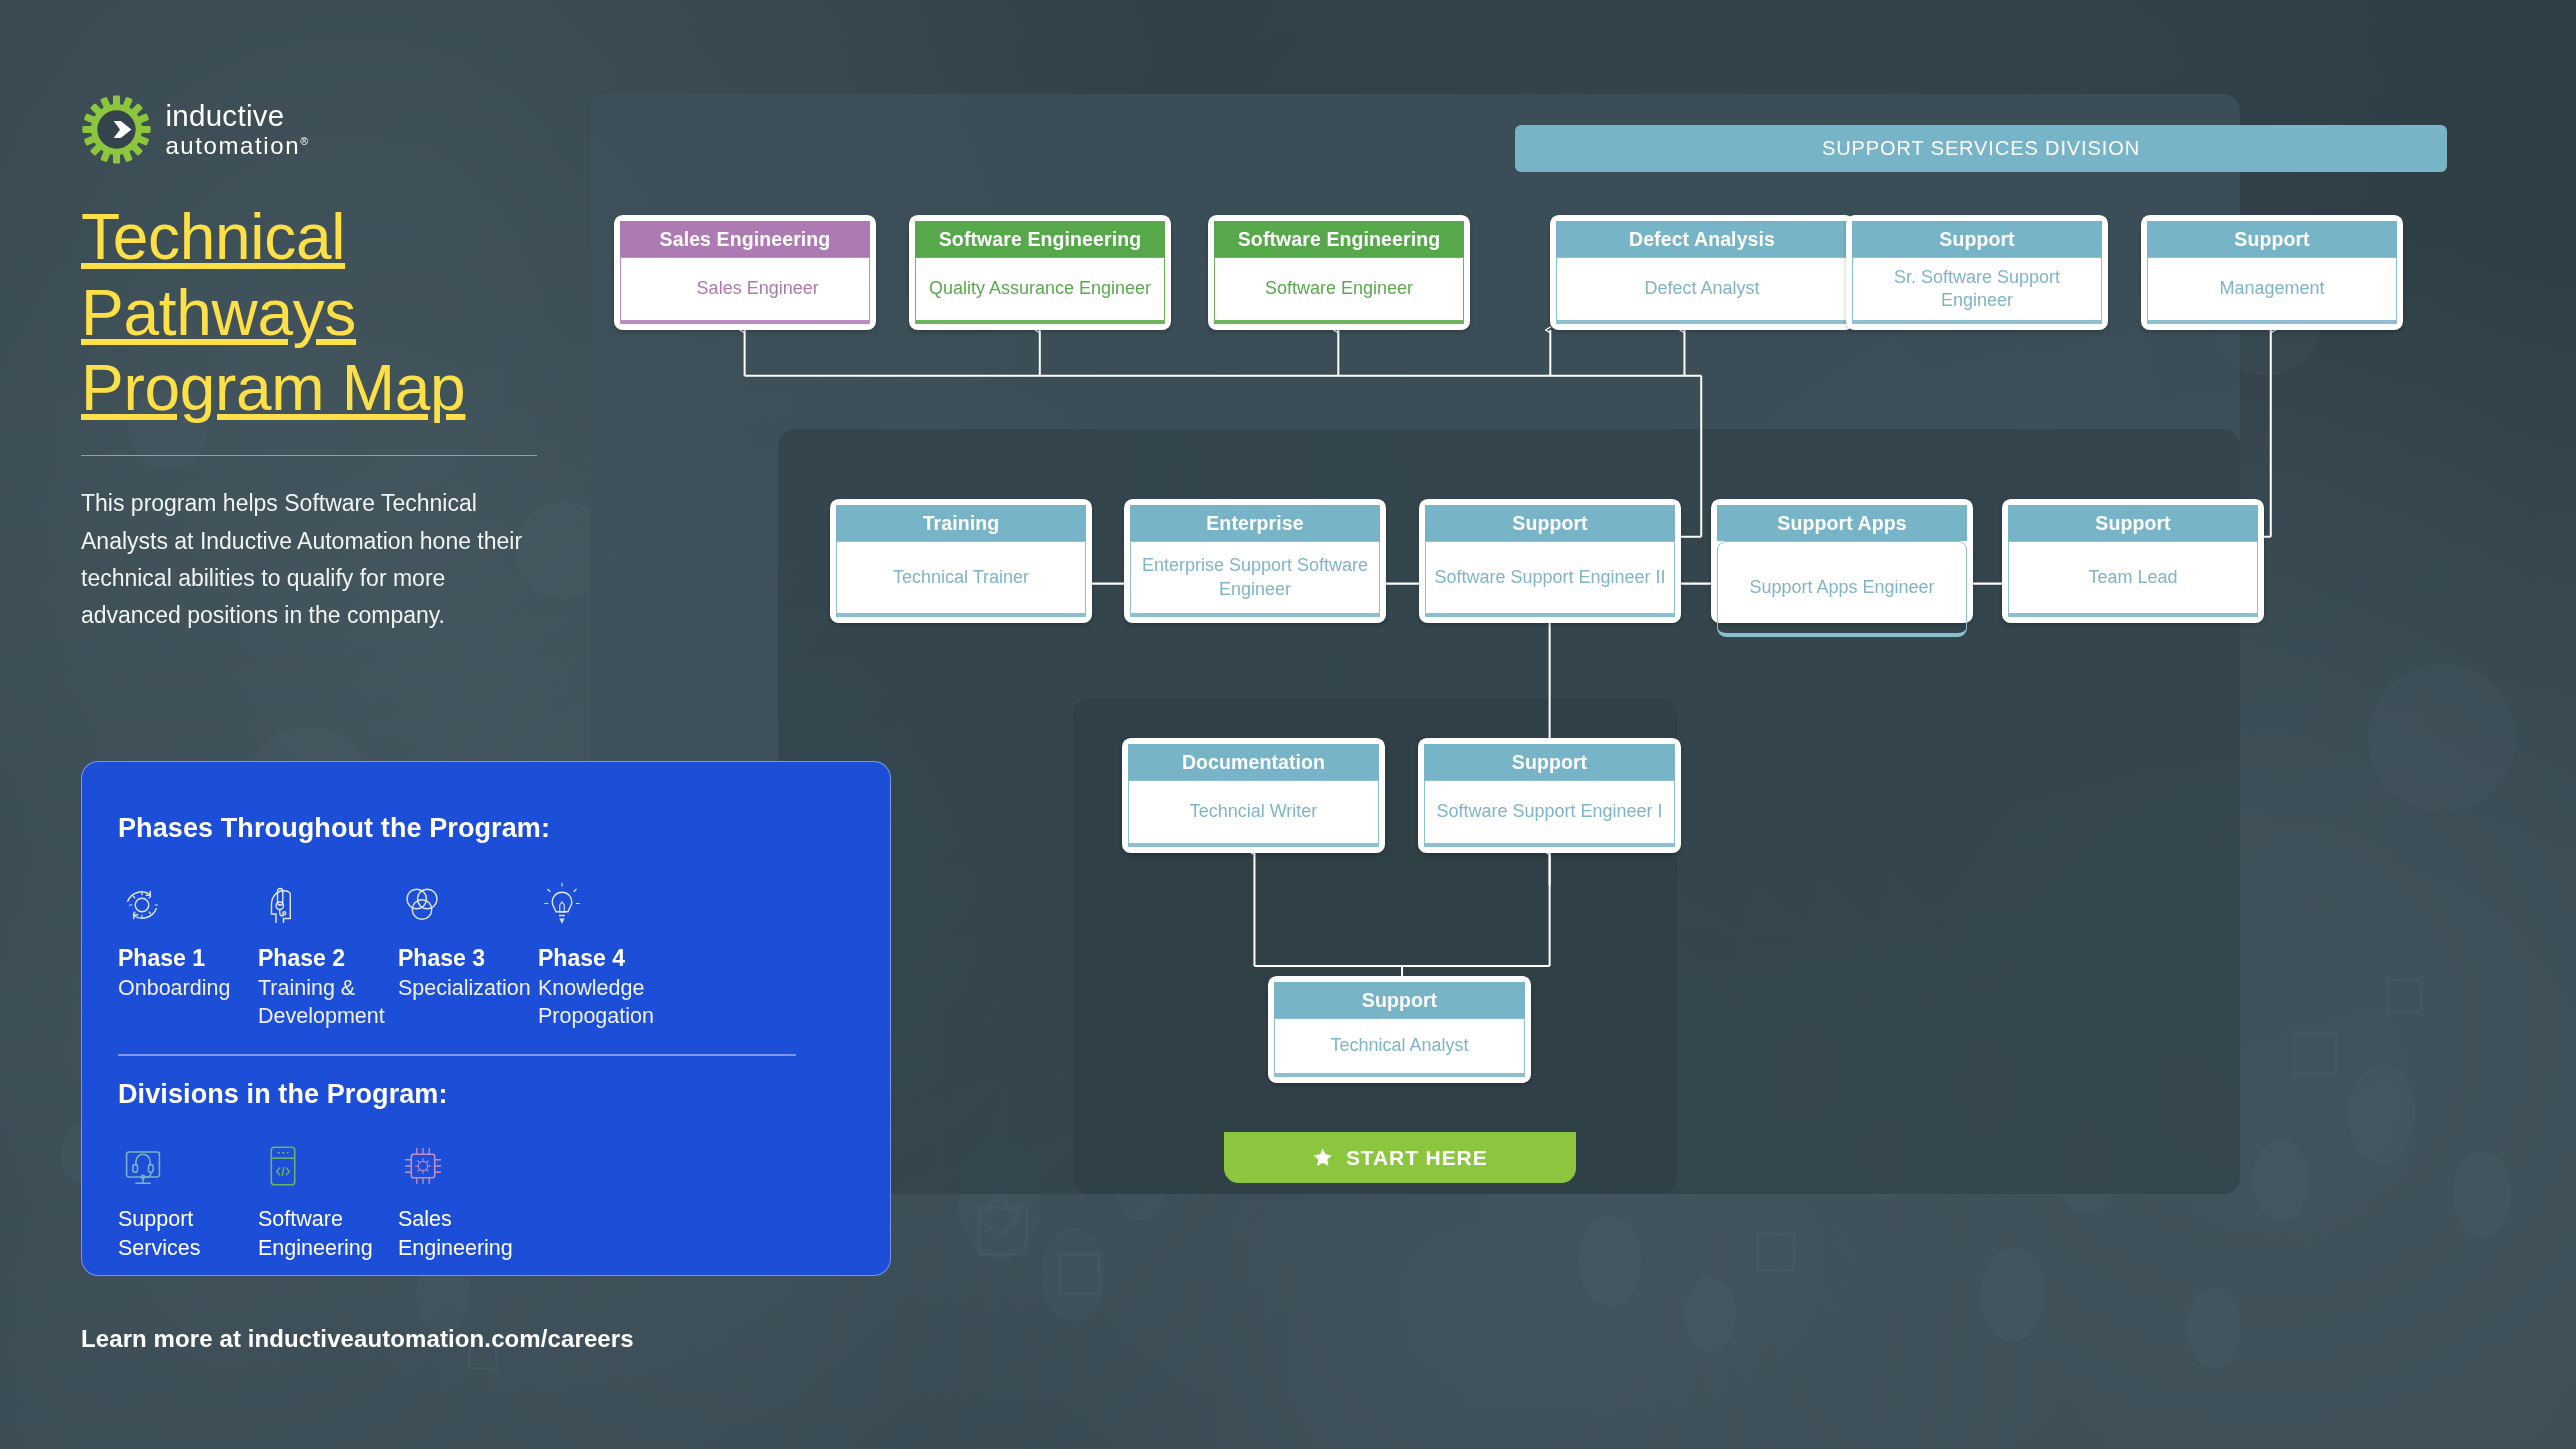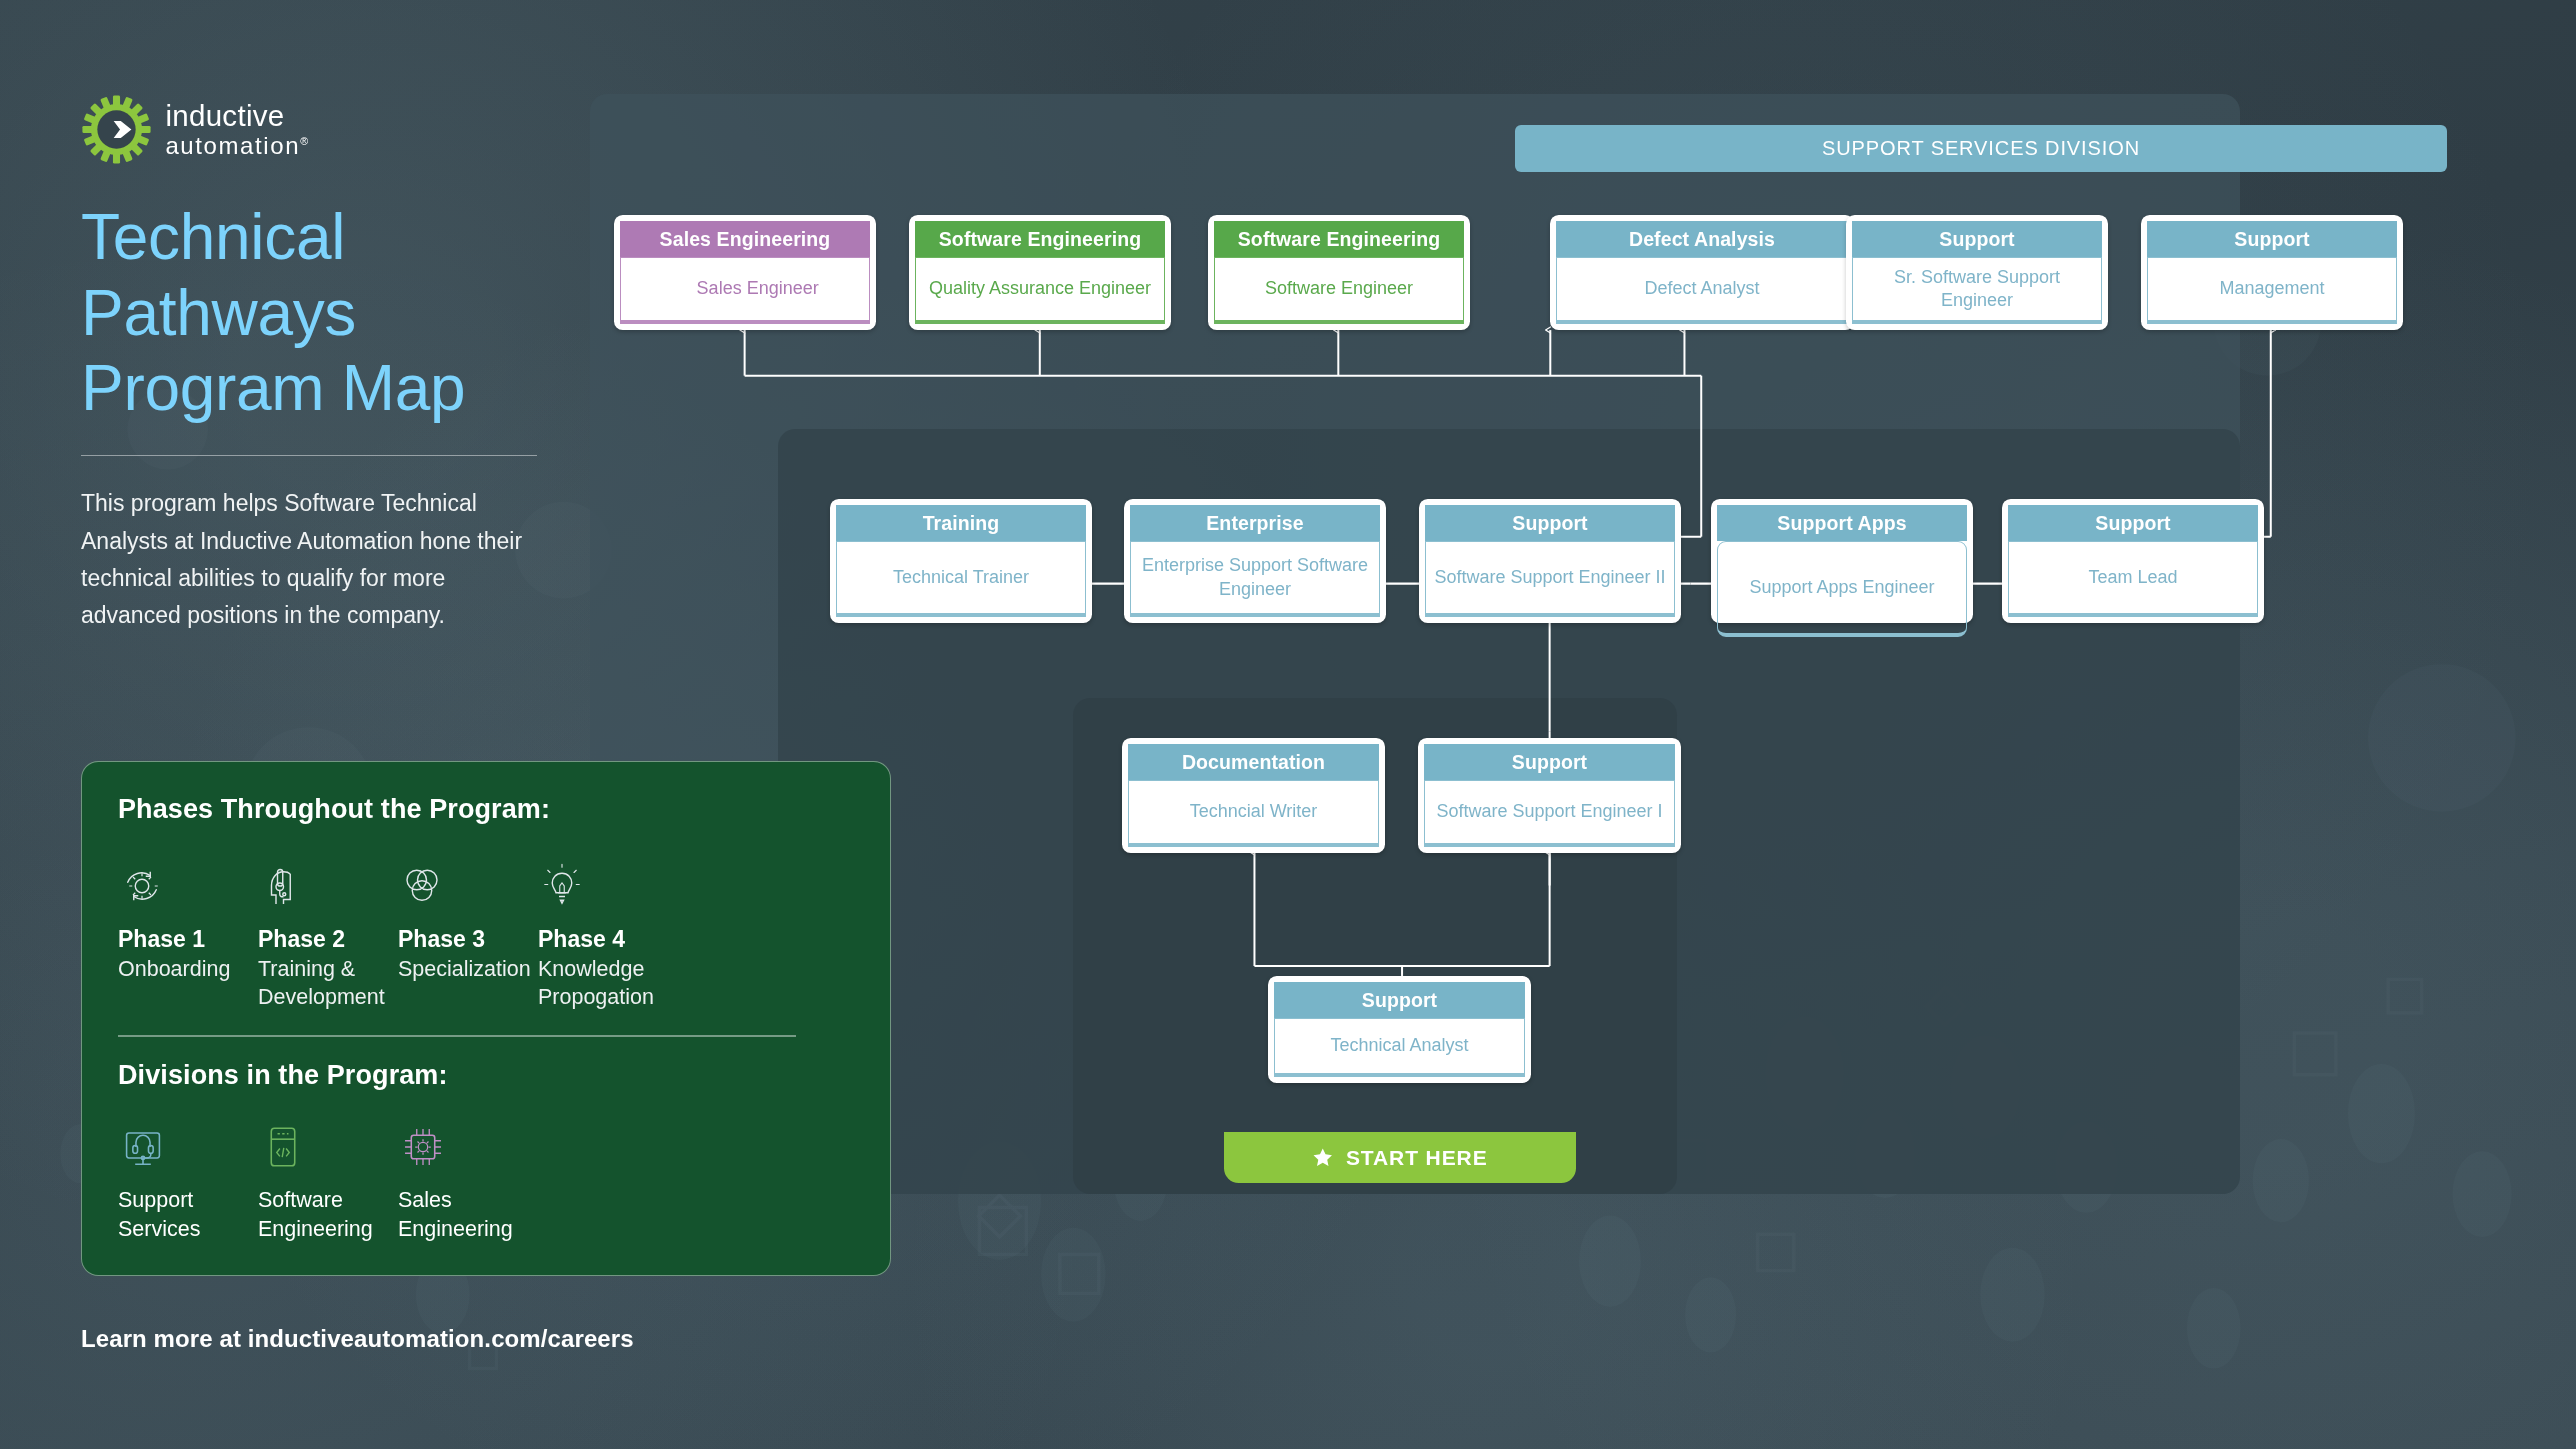--- a/index.html
+++ b/index.html
@@ -39,33 +39,33 @@
   }
   
   #left-col { position:absolute; left:81px; top:94px; width:483px; }
   #logo-row { display:flex; align-items:center; gap:13.4px; height:71px; }
   #logo-mark { width:71px; height:71px; flex:0 0 71px; }
   #logo-words { display:flex; flex-direction:column; line-height:1; }
   #logo-words .l1 { font-size:29.5px; color:#fff; font-weight:300; letter-spacing:0.3px; }
   #logo-words .l2 { font-size:24px; color:#fff; font-weight:300; letter-spacing:1.6px; margin-top:4px; }
   #logo-words .l2 sup { font-size:10.7px; vertical-align:super; }
   #page-title {
-    margin-top:35px; font-size:64px; font-weight:300; color:#7dd3fc;
-    line-height:1.18; letter-spacing:-0.3px;
+    margin-top:35px; font-size:64px; font-weight:300; color:#fde047;
+    line-height:1.18; letter-spacing:-0.3px;text-decoration:underline;
   }
   #title-rule { margin-top:28px; width:456px; height:1.3px; background:rgba(255,255,255,.45); }
   #intro-text {
     margin-top:29.5px; width:456px; font-size:23px; line-height:1.62;
     color:#f0f3f4; font-weight:400;
   }
   
   #info-card {
     position:absolute; left:81px; top:761px; width:810px; height:515px;
-    background:#14532d; border:1.3px solid rgba(255,255,255,.40); border-radius:17.4px;
-    padding:32px 36px;
+    background:#1d4ed8; border:1.3px solid rgba(255,255,255,.40); border-radius:17.4px;
+    padding:51px 36px;
   }
   .info-head { font-size:27px; font-weight:700; color:#fff; letter-spacing:0.1px; }
   .icon-row { display:flex; margin-top:23px; }
   .icon-cell { width:140px; }
   .icon-cell .glyph { height:62px; display:flex; align-items:flex-end; }
   .icon-cell .ttl { margin-top:16px; font-size:23px; font-weight:700; color:#fff; line-height:1.15; }
   .icon-cell .sub { margin-top:4px; font-size:21.5px; font-weight:400; color:#eef1f2; line-height:1.3; }
   #info-divider { margin-top:23px; width:678px; height:1.3px; background:rgba(255,255,255,.42); }
   #divisions-head { margin-top:23px; }
   .div-row { display:flex; margin-top:19px; }

